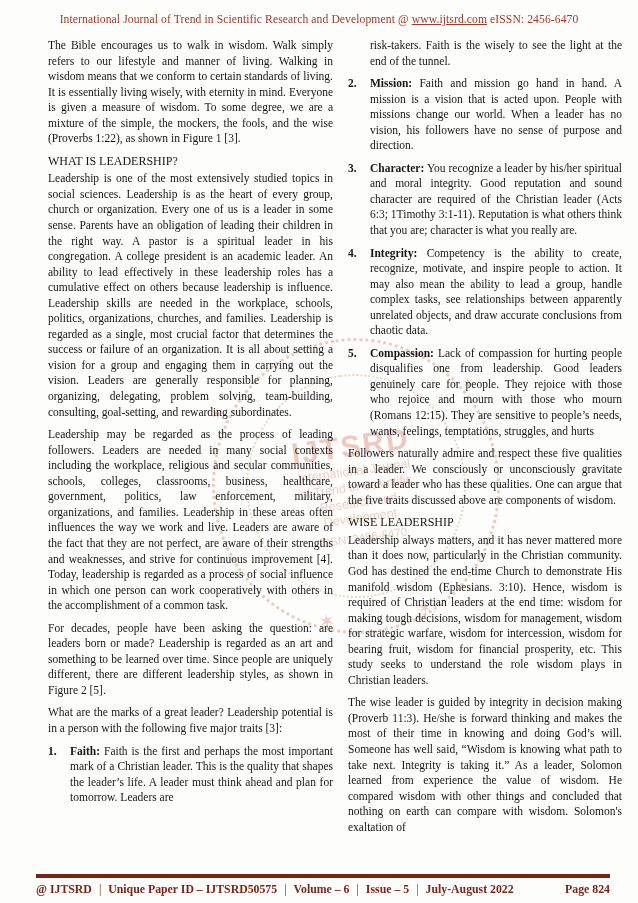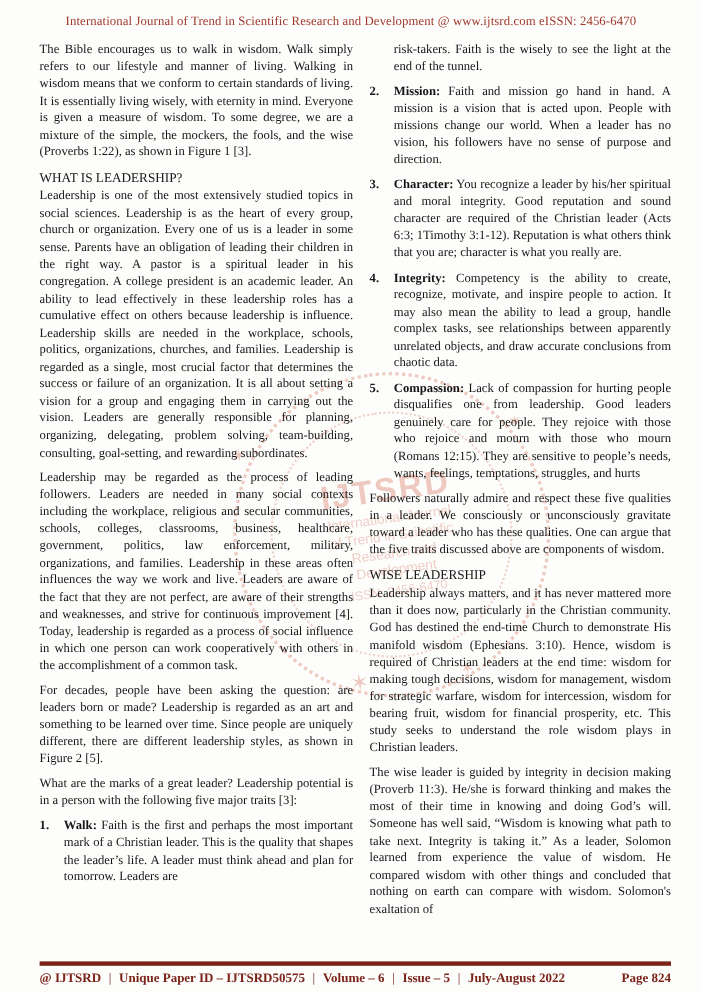--- a/index.html
+++ b/index.html
@@ -14,21 +14,21 @@
 
   
   .journal-header {
     position:absolute; top:13px; left:0; right:0;
     text-align:center;
     font-size:11.6px;
     color:#a03a2c;
     letter-spacing:.1px;
     z-index:2;
   }
-  .journal-header .url { color:#a03a2c; cursor:pointer; }
+  .journal-header .url { text-decoration:underline; color:#a03a2c; cursor:pointer; }
 
   
   .watermark {
     position:absolute;
     left:212px; top:338px;
     width:288px; height:296px;
     transform:rotate(-8deg);
     color:#d99484;
     opacity:.55;
     z-index:0;
@@ -58,21 +58,21 @@
   .wm-issn { font-size:11.5px; margin-top:4px; color:#e2a999;
     font-family:"Liberation Sans","DejaVu Sans",sans-serif; }
   .wm-star { position:absolute; font-size:16px; color:#e2a494; }
   .wm-star.s1 { left:10px;  top:48px; }
   .wm-star.s2 { right:12px; top:52px; }
   .wm-star.s3 { left:88px;  bottom:6px; font-size:20px; }
   .wm-star.s4 { right:86px; bottom:8px; }
 
   
   .columns {
-    position:absolute; top:38px; left:36px;
+    position:absolute; top:38px; left:48px;
     width:574px;
     display:flex; gap:15px;
     z-index:1;
   }
   .col { text-align:justify; font-size:11.5px; line-height:15.55px; }
   .col-left  { width:285px; }
   .col-right { width:274px; }
 
   .blk + .blk { margin-top:7px; }
   .h { font-weight:normal; font-size:12px; text-align:left; }
@@ -124,40 +124,40 @@
   <div class="col col-left">
     <p class="blk">The Bible encourages us to walk in wisdom. Walk simply refers to our lifestyle and manner of living. Walking in wisdom means that we conform to certain standards of living. It is essentially living wisely, with eternity in mind. Everyone is given a measure of wisdom. To some degree, we are a mixture of the simple, the mockers, the fools, and the wise (Proverbs 1:22), as shown in Figure 1 [3].</p>
     <h2 class="blk h">WHAT IS LEADERSHIP?</h2>
     <p class="blk">Leadership is one of the most extensively studied topics in social sciences. Leadership is as the heart of every group, church or organization. Every one of us is a leader in some sense. Parents have an obligation of leading their children in the right way. A pastor is a spiritual leader in his congregation. A college president is an academic leader. An ability to lead effectively in these leadership roles has a cumulative effect on others because leadership is influence. Leadership skills are needed in the workplace, schools, politics, organizations, churches, and families. Leadership is regarded as a single, most crucial factor that determines the success or failure of an organization. It is all about setting a vision for a group and engaging them in carrying out the vision. Leaders are generally responsible for planning, organizing, delegating, problem solving, team-building, consulting, goal-setting, and rewarding subordinates.</p>
     <p class="blk">Leadership may be regarded as the process of leading followers. Leaders are needed in many social contexts including the workplace, religious and secular communities, schools, colleges, classrooms, business, healthcare, government, politics, law enforcement, military, organizations, and families. Leadership in these areas often influences the way we work and live. Leaders are aware of the fact that they are not perfect, are aware of their strengths and weaknesses, and strive for continuous improvement [4]. Today, leadership is regarded as a process of social influence in which one person can work cooperatively with others in the accomplishment of a common task.</p>
     <p class="blk">For decades, people have been asking the question: are leaders born or made? Leadership is regarded as an art and something to be learned over time. Since people are uniquely different, there are different leadership styles, as shown in Figure 2 [5].</p>
     <p class="blk">What are the marks of a great leader? Leadership potential is in a person with the following five major traits [3]:</p>
     <div class="blk li">
       <span class="num">1.</span>
       <div class="li-body">
-        <span class="li-label">Walk:</span>
+        <span class="li-label">Faith:</span>
         <span>Faith is the first and perhaps the most important mark of a Christian leader. This is the quality that shapes the leader’s life. A leader must think ahead and plan for tomorrow. Leaders are</span>
       </div>
     </div>
   </div>
 
   <div class="col col-right">
     <p class="blk cont">risk-takers. Faith is the wisely to see the light at the end of the tunnel.</p>
     <div class="blk li">
       <span class="num">2.</span>
       <div class="li-body">
         <span class="li-label">Mission:</span>
         <span>Faith and mission go hand in hand. A mission is a vision that is acted upon. People with missions change our world. When a leader has no vision, his followers have no sense of purpose and direction.</span>
       </div>
     </div>
     <div class="blk li">
       <span class="num">3.</span>
       <div class="li-body">
         <span class="li-label">Character:</span>
-        <span>You recognize a leader by his/her spiritual and moral integrity. Good reputation and sound character are required of the Christian leader (Acts 6:3; 1Timothy 3:1-12). Reputation is what others think that you are; character is what you really are.</span>
+        <span>You recognize a leader by his/her spiritual and moral integrity. Good reputation and sound character are required of the Christian leader (Acts 6:3; 1Timothy 3:1-11). Reputation is what others think that you are; character is what you really are.</span>
       </div>
     </div>
     <div class="blk li">
       <span class="num">4.</span>
       <div class="li-body">
         <span class="li-label">Integrity:</span>
         <span>Competency is the ability to create, recognize, motivate, and inspire people to action. It may also mean the ability to lead a group, handle complex tasks, see relationships between apparently unrelated objects, and draw accurate conclusions from chaotic data.</span>
       </div>
     </div>
     <div class="blk li">

